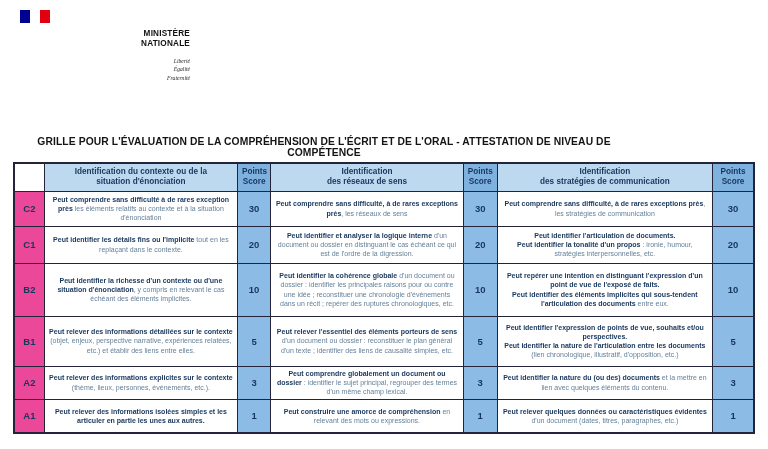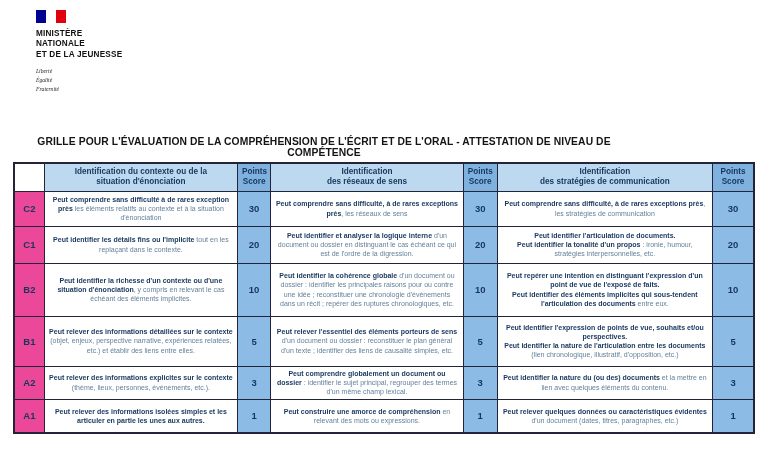--- a/index.html
+++ b/index.html
@@ -2,21 +2,21 @@
 <html><head>
 <meta charset="utf-8">
 <style>
   * { margin:0; padding:0; box-sizing:border-box; }
   html,body { background:#fff; }
   body {
     width:768px; height:449px; position:relative; overflow:hidden;
     font-family:"Liberation Sans", sans-serif;
     --navy:#17365D; --body:#64819A; --hdr:#BDD9F0; --pts:#7FB1DF; --score:#8CBCE6; --bd:#23233A;
   }
-  .logo { position:absolute; left:36px; top:10px; width:170px; }
+  .logo { position:absolute; left:20px; top:10px; width:170px;text-align:right; }
   .flag { display:flex; width:30px; height:13px; margin-bottom:6px; }
   .flag span { flex:1; height:100%; }
   .ministry { font-weight:bold; font-size:8.2px; line-height:1.25; color:#111; letter-spacing:.2px; }
   .motto { margin-top:7px; font-family:"Liberation Serif", serif; font-style:italic; font-size:5.6px; line-height:1.6; color:#222; }
   .title { position:absolute; top:136px; left:0; width:648px; text-align:center;
            font-weight:bold; font-size:10.3px; color:#141414; letter-spacing:.1px; }
   table.grid { position:absolute; left:13px; top:162px; width:742px;
                border-collapse:collapse; table-layout:fixed; border:2px solid var(--bd); }
   .grid th, .grid td { border:1px solid var(--bd); text-align:center; vertical-align:middle; padding:1px 4px; }
   .grid thead tr { height:28px; }
@@ -33,21 +33,20 @@
 
 <div class="logo">
   <div class="flag">
     <span style="background: rgb(0, 0, 145);"></span>
     <span style="background: rgb(255, 255, 255);"></span>
     <span style="background: rgb(225, 0, 15);"></span>
   </div>
   <div class="ministry">
     <div>MINISTÈRE</div>
     <div>NATIONALE</div>
-    <div>ET DE LA JEUNESSE</div>
   </div>
   <div class="motto">
     <div>Liberté</div>
     <div>Égalité</div>
     <div>Fraternité</div>
   </div>
 </div>
 
 <div class="title">GRILLE POUR L'ÉVALUATION DE LA COMPRÉHENSION DE L'ÉCRIT ET DE L'ORAL - ATTESTATION DE NIVEAU DE COMPÉTENCE</div>
 

